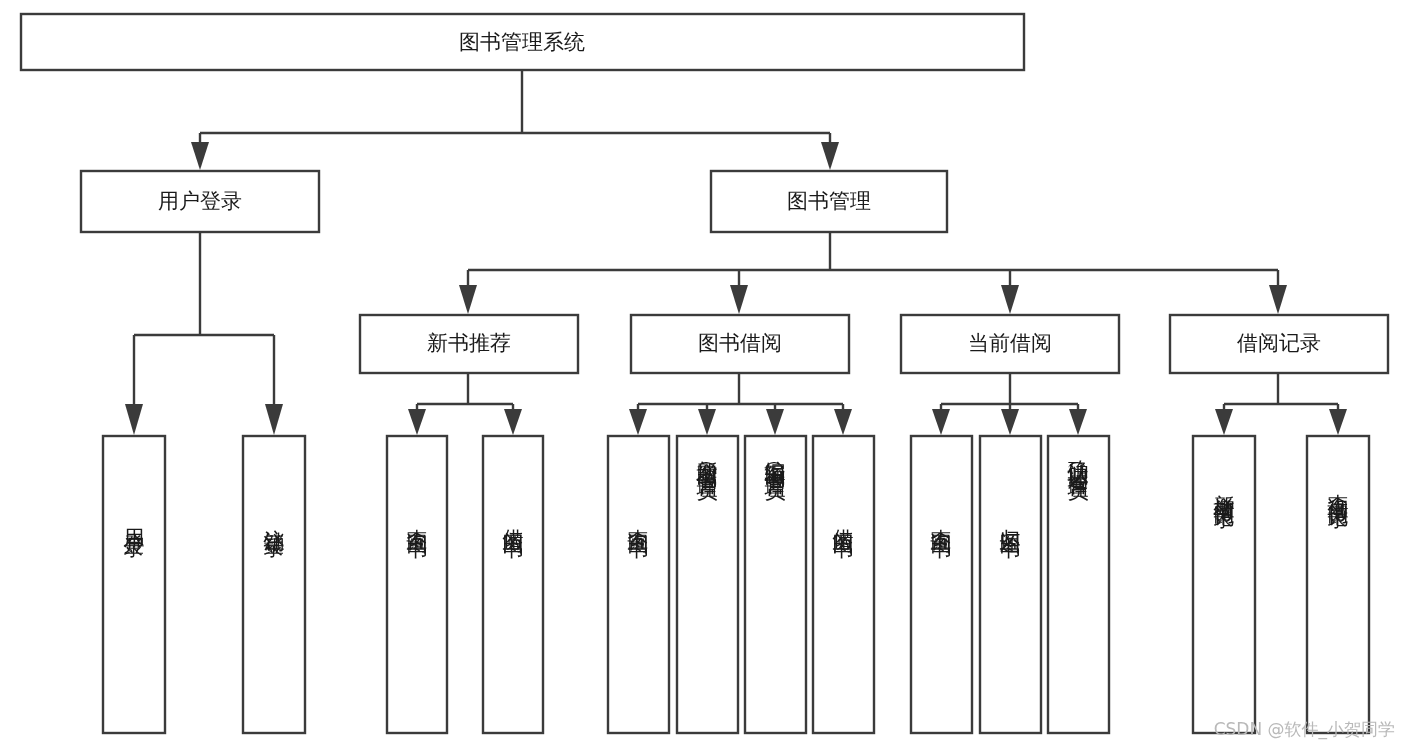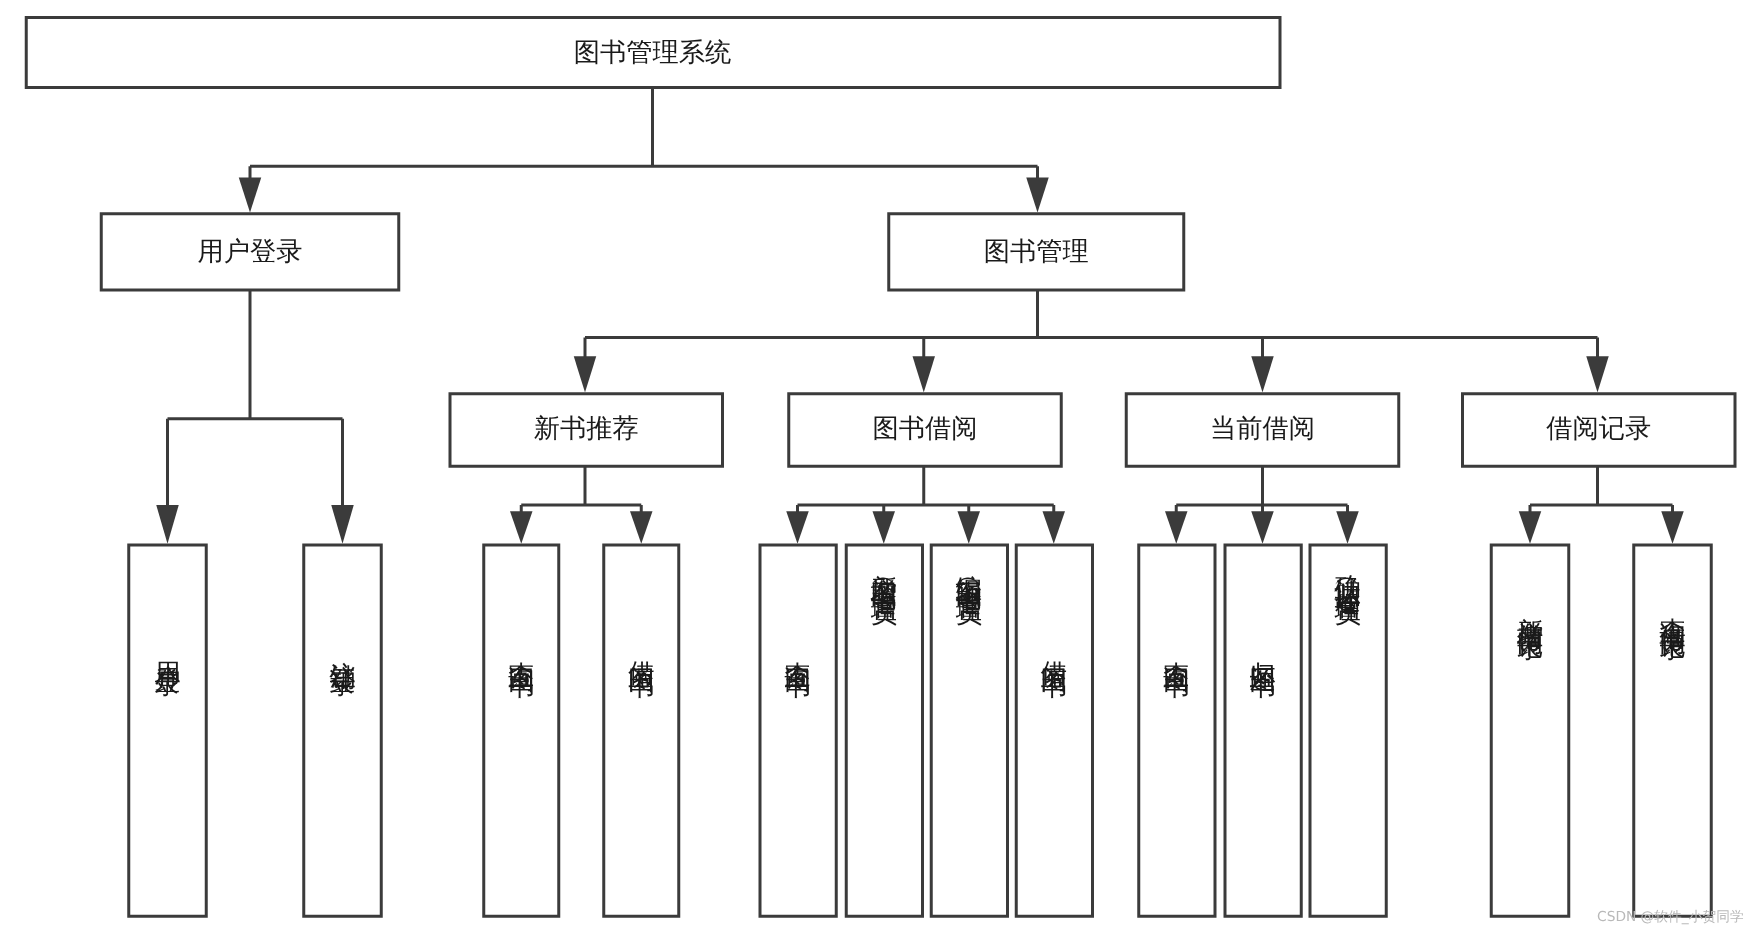--- a/index.html
+++ b/index.html
@@ -56,21 +56,21 @@
     text-orientation: upright;
     glyph-orientation-vertical: 0;
     letter-spacing: 3px;
     dominant-baseline: central;
   }
   .watermark {
     position: absolute;
     right: 10px;
     bottom: 6px;
     font-family: "DejaVu Sans", "Liberation Sans", sans-serif;
-    font-size: 11px;
+    font-size: 17px;
     color: #b9b9b9;
     white-space: nowrap;
     pointer-events: none;
   }
 </style>
 </head>
 <body>
 
 <div id="canvas">
 

